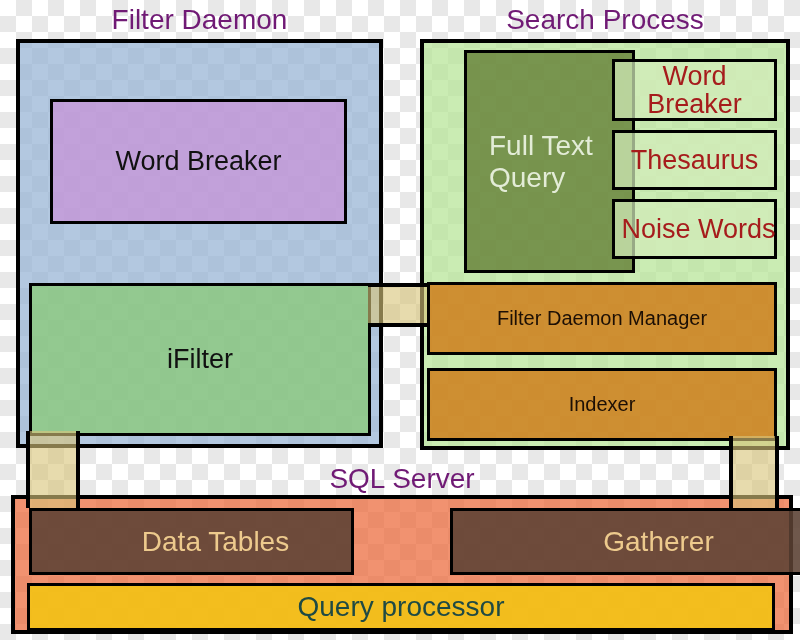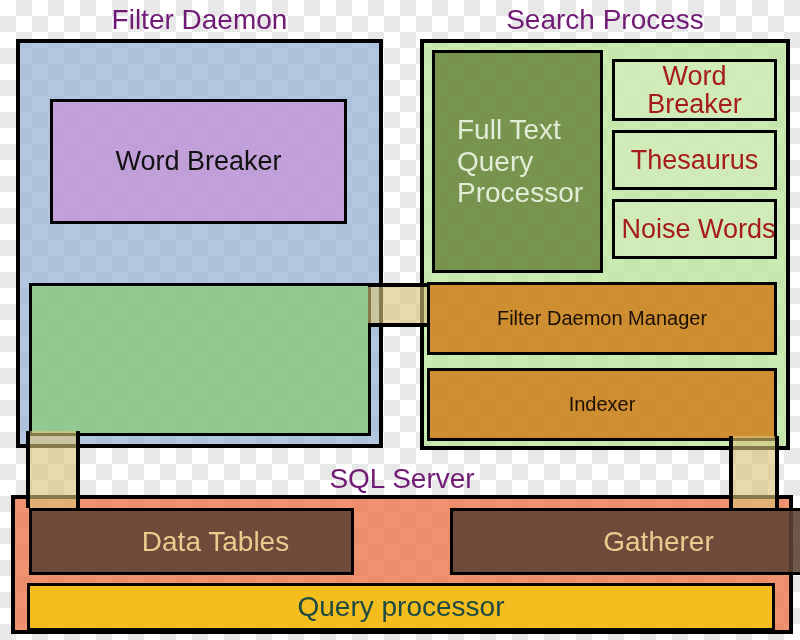--- a/index.html
+++ b/index.html
@@ -21,21 +21,21 @@
   }
   .box{border:4px solid #000;z-index:1;}
   .inner{border:3px solid #000;z-index:2;display:flex;align-items:center;justify-content:center;text-align:center;}
   .lbl{font-size:27px;color:#111;line-height:1.3;}
 
   
   .fill-blue{background:rgba(149,179,212,0.72);}
   .fill-purple{background:rgba(200,146,215,0.72);}
   .fill-green{background:rgba(135,201,112,0.72);}
   .fill-ltgreen{background:rgba(181,229,150,0.72);}
-  .fill-olive{background:rgba(89,115,40,0.72);}
+  .fill-olive{background:rgba(89,115,40,0.72);margin-left:32px;}
   .fill-palegreen{background:rgba(210,235,186,0.72);}
   .fill-orange{background:rgba(208,107,0,0.72);}
   .fill-salmon{background:rgba(235,104,57,0.72);}
   .fill-brown{background:rgba(91,65,51,0.88);}
   .fill-yellow{background:rgba(243,198,15,0.85);}
 
   .red-text{color:#a61c1c;font-size:27px;line-height:1.05;}
   .dark-text{color:#1c0f05;font-size:20px;}
   .tan-text{color:#edca8d;font-size:28px;margin-left:48px;}
   .teal-text{color:#1f4a44;font-size:28px;}
@@ -56,30 +56,30 @@
 <div class="abs title" style="left:420px;top:3px;width:370px;">Search Process</div>
 
 <div class="abs box fill-blue" style="left:16px;top:39px;width:367px;height:409px;"></div>
 
 <div class="abs inner fill-purple" style="left:50px;top:99px;width:297px;height:125px;">
   <div class="lbl">Word Breaker</div>
 </div>
 
 <div class="abs inner fill-green" style="left:29px;top:283px;width:342px;height:153px;flex-direction:column;">
   <div class="lbl" style="line-height:1.45;">
+    <div>iFilter</div>
   </div>
 </div>
 
 <div class="abs box fill-ltgreen" style="left:420px;top:39px;width:370px;height:411px;"></div>
 
 <div class="abs inner fill-olive" style="left:432px;top:50px;width:171px;height:223px;justify-content:flex-start;">
   <div class="pale-text" style="padding-left:22px;">
     <div>Full Text</div>
     <div>Query</div>
-    <div>Processor</div>
   </div>
 </div>
 
 <div class="abs inner fill-palegreen" style="left:612px;top:59px;width:165px;height:62px;">
   <div class="red-text">Word Breaker</div>
 </div>
 
 <div class="abs inner fill-palegreen" style="left:612px;top:130px;width:165px;height:60px;">
   <div class="red-text">Thesaurus</div>
 </div>

